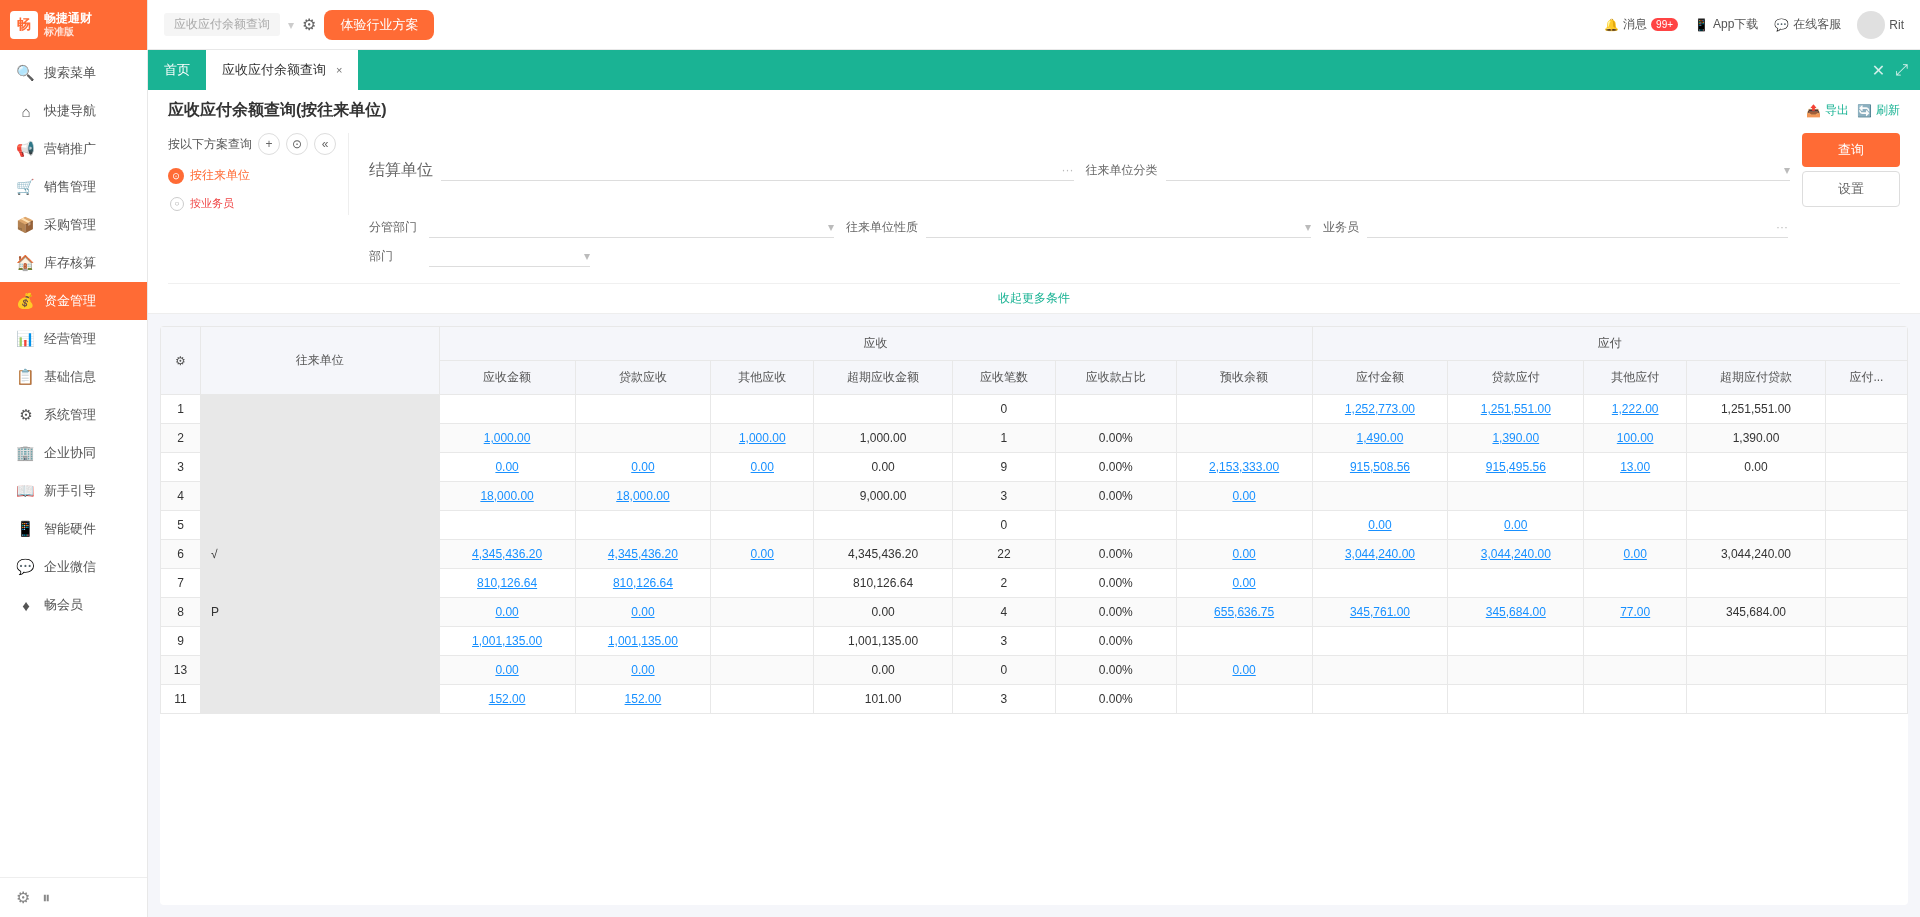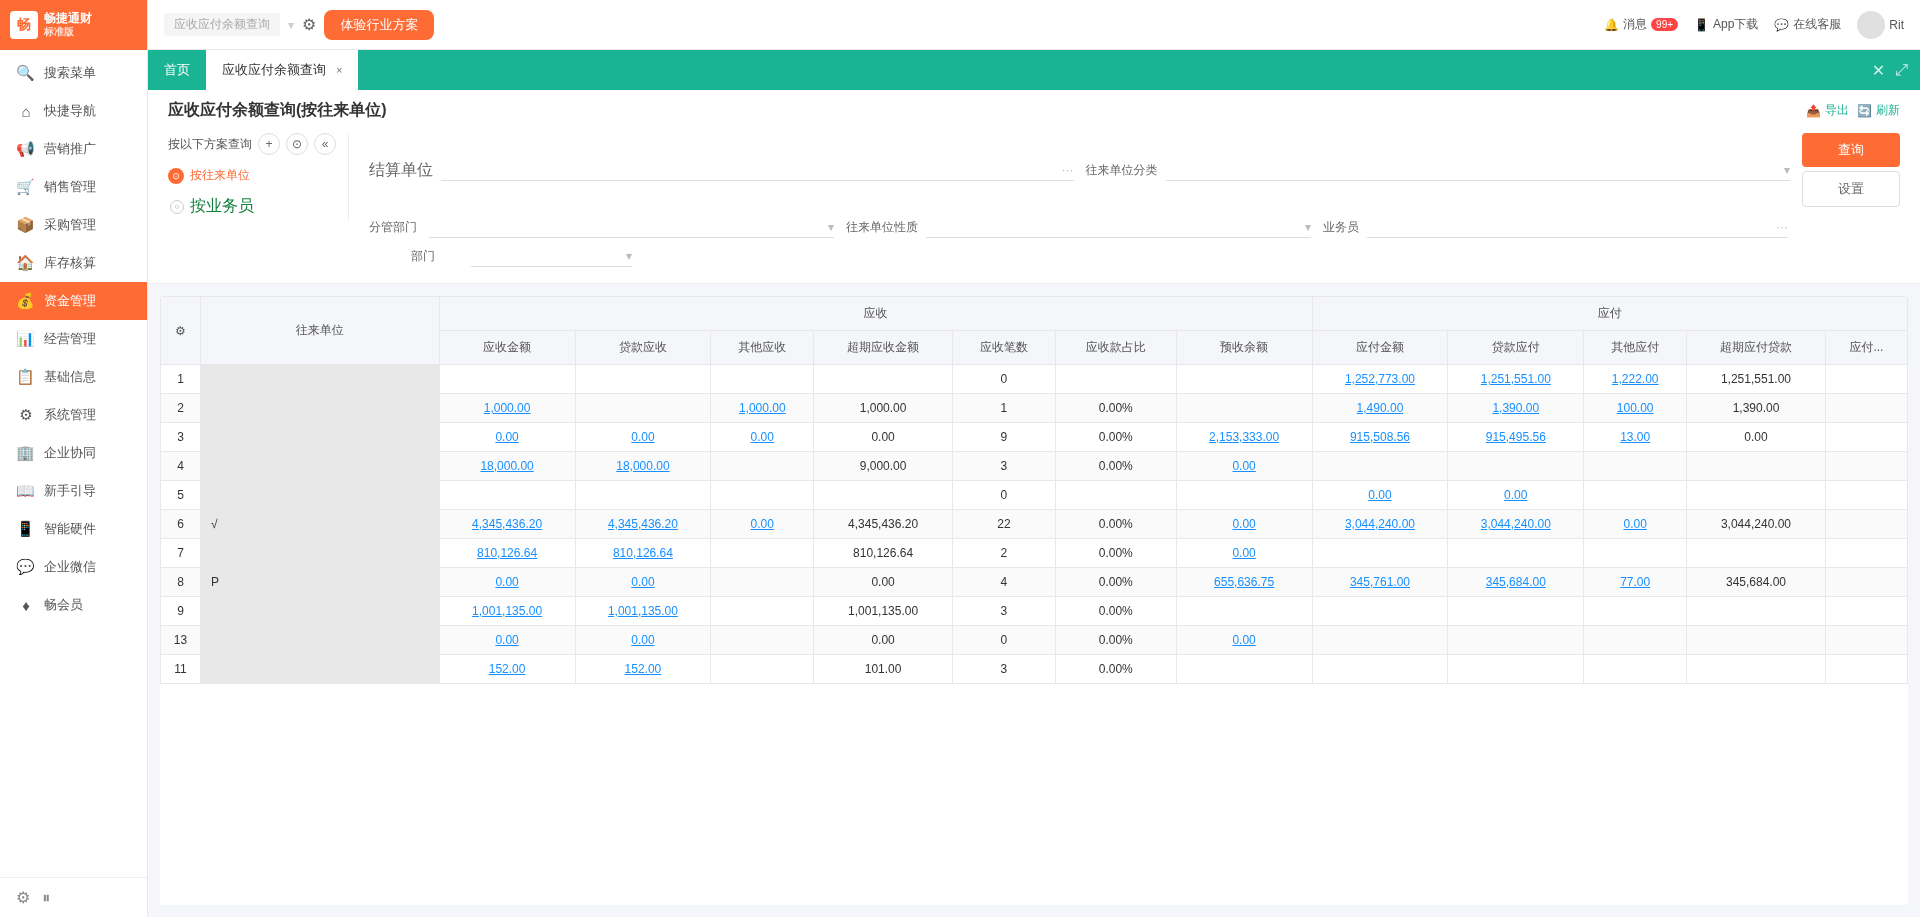--- a/index.html
+++ b/index.html
@@ -315,21 +315,21 @@
           <div class="scheme-option">
             <div class="scheme-icon-orange">
               <span style="font-size:9px;">⊙</span>
             </div>
             <span style="font-size:12px;color:#ff6b35;">按往来单位</span>
           </div>
           <div class="scheme-option" style="margin-top:4px;padding-left:2px;">
             <div style="width:14px;height:14px;border-radius:50%;border:1px solid #ccc;display:flex;align-items:center;justify-content:center;">
               <span style="font-size:8px;color:#999;">○</span>
             </div>
-            <span style="font-size:16px;color:#15803d;">按业务员</span>
+            <span style="font-size:11px;color:#ef4444;">按业务员</span>
           </div>
         </div>
 
         <div style="flex:1;">
 
           <div style="display:flex;align-items:center;gap:12px;margin-bottom:10px;">
             <div style="flex:1;display:flex;align-items:center;gap:8px;">
               <span style="color:#666;font-size:16px;white-space:nowrap;min-width:52px;">结算单位</span>
               <div style="flex:1;border-bottom:1px solid #ddd;display:flex;align-items:center;padding:3px 0;">
                 <input type="text" style="border: none; outline: none; font-size: 12px; flex: 1 1 0%; background: transparent;">
@@ -368,32 +368,35 @@
               <span style="color:#666;font-size:12px;white-space:nowrap;">业务员</span>
               <div style="flex:1;border-bottom:1px solid #ddd;display:flex;align-items:center;padding:3px 0;">
                 <input type="text" style="border: none; outline: none; font-size: 12px; flex: 1 1 0%; background: transparent;">
                 <span style="color:#bbb;">···</span>
               </div>
             </div>
             <div style="min-width:100px;"></div>
           </div>
 
           <div style="display:flex;align-items:center;gap:12px;margin-bottom:8px;">
-            <div style="flex:0 0 200px;display:flex;align-items:center;gap:8px;margin-left:42px;">
+            <div style="flex:0 0 200px;display:flex;align-items:center;gap:8px;">
               <span style="color:#666;font-size:12px;white-space:nowrap;min-width:52px;">部门</span>
               <div style="flex:1;border-bottom:1px solid #ddd;display:flex;align-items:center;padding:3px 0;">
                 <input type="text" style="border: none; outline: none; font-size: 12px; flex: 1 1 0%; background: transparent;">
                 <span style="color:#bbb;">▾</span>
               </div>
             </div>
             <div style="flex:1;"></div>
           </div>
         </div>
       </div>
 
+      <div style="text-align:center;border-top:1px solid #f0f0f0;padding:6px 0;">
+        <button style="color:#1ab394;font-size:12px;cursor:pointer;background:none;border:none;">收起更多条件</button>
+      </div>
     </div>
 
     <div class="content-area">
       <div class="filter-table-wrapper">
         <div class="data-table-wrap">
           <table class="data-table">
             <thead>
               <tr>
                 <th rowspan="2" style="width:40px;">
                   <span>⚙</span>

